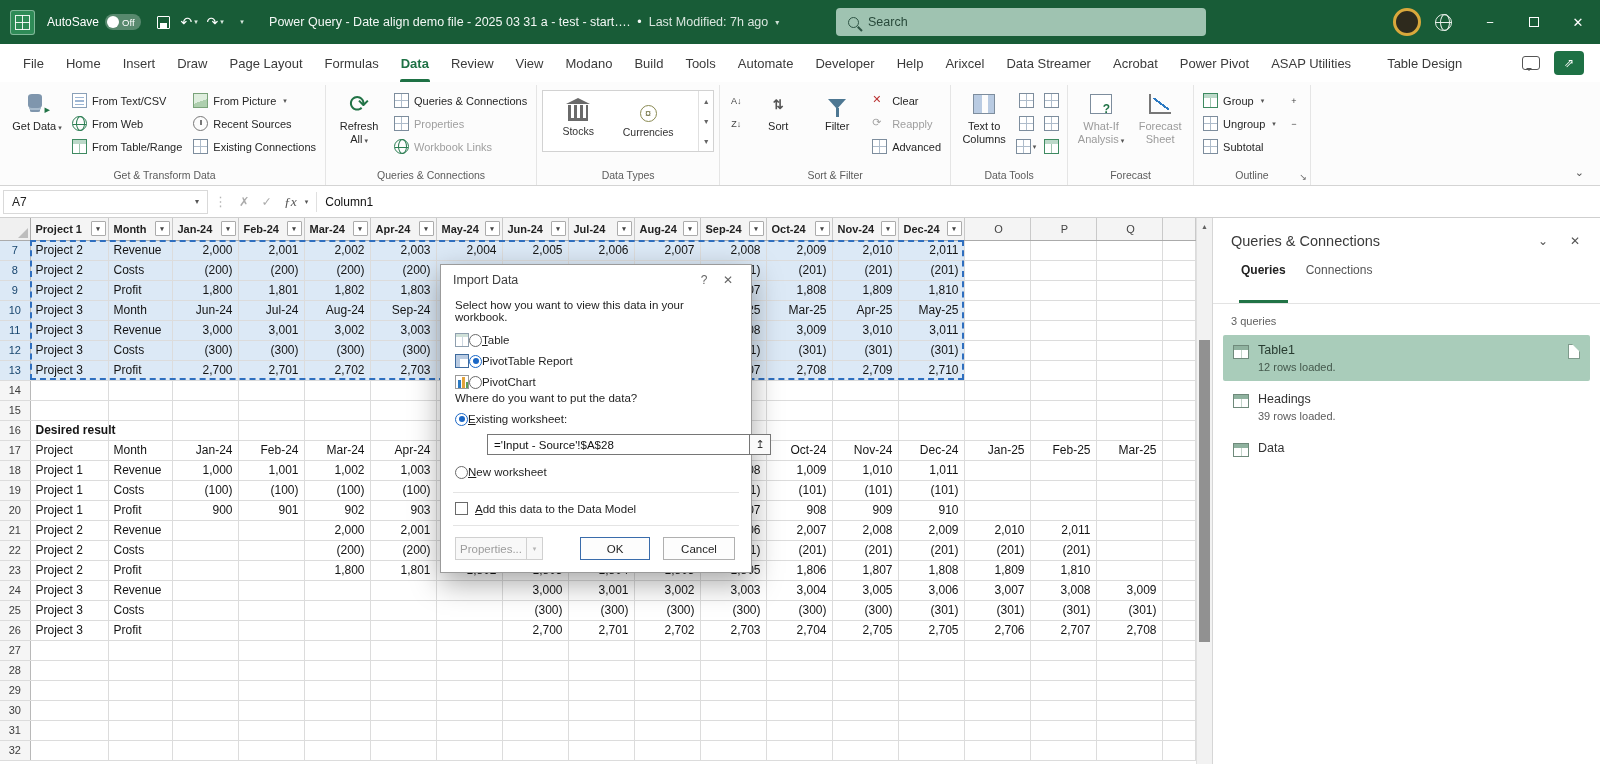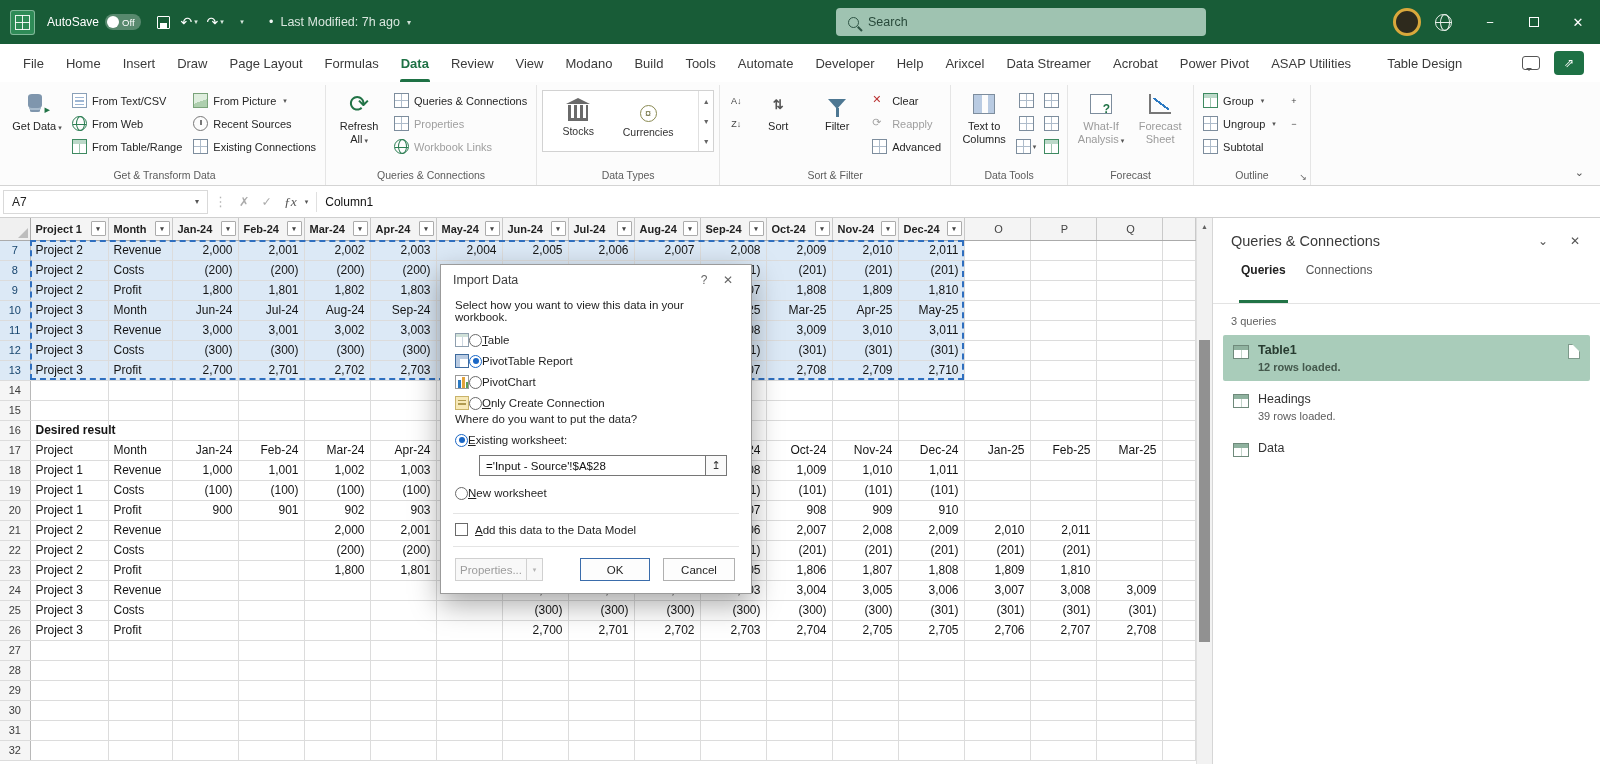--- a/index.html
+++ b/index.html
@@ -140,21 +140,21 @@
   .p-head { display:flex; align-items:center; padding:15px 20px 7px 18px; font-size:14.5px; color:#3a3a3a; }
   .p-hbtn { margin-left:22px; color:#555; font-size:12px; }
   .p-hbtn:first-of-type { margin-left:auto; }
   .p-tabs { display:flex; padding:0 18px; border-bottom:1px solid #e3e3e3; font-size:12px; color:#555; }
   .p-tab { padding:7px 10px 26px; position:relative; }
   .p-tab.active { color:#222; font-weight:bold; }
   .p-tab.active::after { content:""; position:absolute; left:8px; right:8px; bottom:0; height:3px; background:#217346; }
   .p-count { font-size:11px; color:#5f5f5f; padding:11px 18px 8px; }
   .p-items { padding:0 10px; display:flex; flex-direction:column; gap:3px; }
   .p-item { display:flex; gap:9px; padding:8px 10px; border-radius:2px; position:relative; }
-  .p-item.sel { background:#A9CCBA;font-weight:bold; }
+  .p-item.sel { background:#A9CCBA; }
   .q-ic { width:16px; height:14px; margin-top:2px; flex:none; border:1px solid #6f8a7b; background-image:
       linear-gradient(#8fb29f 0 4px, transparent 4px),
       linear-gradient(to right, transparent 7px, #c2d4c9 7px 8px, transparent 8px); background-color:#fff; }
   .p-name { font-size:12.5px; color:#273b30; }
   .p-detail { font-size:11px; color:#44584c; margin-top:4px; }
   .p-item:not(.sel) .p-name { color:#333; }
   .p-item:not(.sel) .p-detail { color:#5c5c5c; }
   .page-ic { position:absolute; right:10px; top:9px; width:12px; height:15px; background:#fff; border:1px solid #7f9b8c; }
   .page-ic::after { content:""; position:absolute; right:-1px; top:-1px; border:4px solid transparent; border-top-color:#A9CCBA; border-right-color:#A9CCBA; }
 
@@ -178,21 +178,21 @@
   .ic-connection { border:1px solid #c9b36a; background:#f7e9b8; position:relative; }
   .ic-connection::after { content:""; position:absolute; left:2px; right:2px; top:3px; height:7px;
       background:repeating-linear-gradient(to bottom, #b09a50 0 1.5px, transparent 1.5px 3.5px); }
   .radio { width:13px; height:13px; border:1px solid #6a6a6a; border-radius:50%; background:#fff; position:relative; flex:none; }
   .radio.on { border-color:#1a67c6; }
   .radio.on::after { content:""; position:absolute; inset:2.5px; border-radius:50%; background:#1a67c6; }
   .olab { color:#1f1f1f; }
   .ul-first { display:inline-block; }
   .ul-first::first-letter { text-decoration:underline; }
   .dlg-q { }
-  .rangerow { display:flex; margin:5px 0 0 24px; width:248px;align-items:flex-end; }
+  .rangerow { display:flex; margin:5px 0 0 32px; width:284px;align-items:flex-end; }
   .rangeinput { flex:1; height:21px; border:1px solid #767676; font-size:11.5px; padding:0 6px; font-family:"Liberation Sans", sans-serif; color:#111; }
   .rangebtn { width:21px; height:21px; border:1px solid #767676; border-left:none; background:#fafafa; display:flex; align-items:center; justify-content:center; font-size:11px; color:#333; }
   .hline { border-top:1px solid #e4e4e4; margin:10px -2px 0; }
   .chkrow { display:flex; align-items:center; gap:7px; margin-top:9px; }
   .chk { width:13px; height:13px; border:1px solid #6a6a6a; background:#fff; flex:none; }
   .btnrow { display:flex; align-items:center; margin-top:11px; }
   .btn { height:23px; font-size:11.5px; display:flex; align-items:center; justify-content:center; background:#fdfdfd; border:1px solid #b0b0b0; padding:0 10px; }
   .btn.props { color:#9c9c9c; border-color:#d0d0d0; background:#f8f8f8; width:72px; }
   .btn.props-caret { width:16px; color:#b5b5b5; border-color:#d0d0d0; background:#f8f8f8; border-left:none; font-size:7px; padding:0; }
   .btn.ok { width:70px; border:1px solid #3a6cab; margin-left:auto; }
@@ -214,20 +214,21 @@
     <span class="tbbtn">
         <span class="saveic"></span>
       </span>
     <span class="tbbtn">↶<span class="mini-caret">▾</span></span>
     <span class="tbbtn">↷<span class="mini-caret">▾</span></span>
     <span class="tbbtn">
         <span class="mini-caret">▾</span>
       </span>
   </span>
   <span class="doc-title">
+    <span>Power Query - Date align demo file - 2025 03 31 a - test - start….</span>
     <span>•</span>
     <span class="doc-mod">Last Modified: 7h ago</span>
     <span class="mini-caret">▾</span>
   </span>
   <span class="search">
     <span class="mag"></span>
     <span>Search</span>
   </span>
   <span class="right-cluster">
     <span class="avatar"></span>
@@ -1231,25 +1232,20 @@
         <div class="opt">
           <span class="oic ic-pivottable"></span>
           <span class="radio on"></span>
           <span class="olab">PivotTable Report</span>
         </div>
         <div class="opt">
           <span class="oic ic-pivotchart"></span>
           <span class="radio"></span>
           <span class="olab">PivotChart</span>
         </div>
-        <div class="opt">
-          <span class="oic ic-connection"></span>
-          <span class="radio"></span>
-          <span class="olab ul-first">Only Create Connection</span>
-        </div>
       </div>
 
     <div class="dlg-q">Where do you want to put the data?</div>
     <div class="opt" style="margin-top:5px;">
       <span class="radio on"></span>
       <span class="olab ul-first">Existing worksheet:</span>
     </div>
     <div class="rangerow">
       <input class="rangeinput" value="='Input - Source'!$A$28" style="">
       <span class="rangebtn">↥</span>

